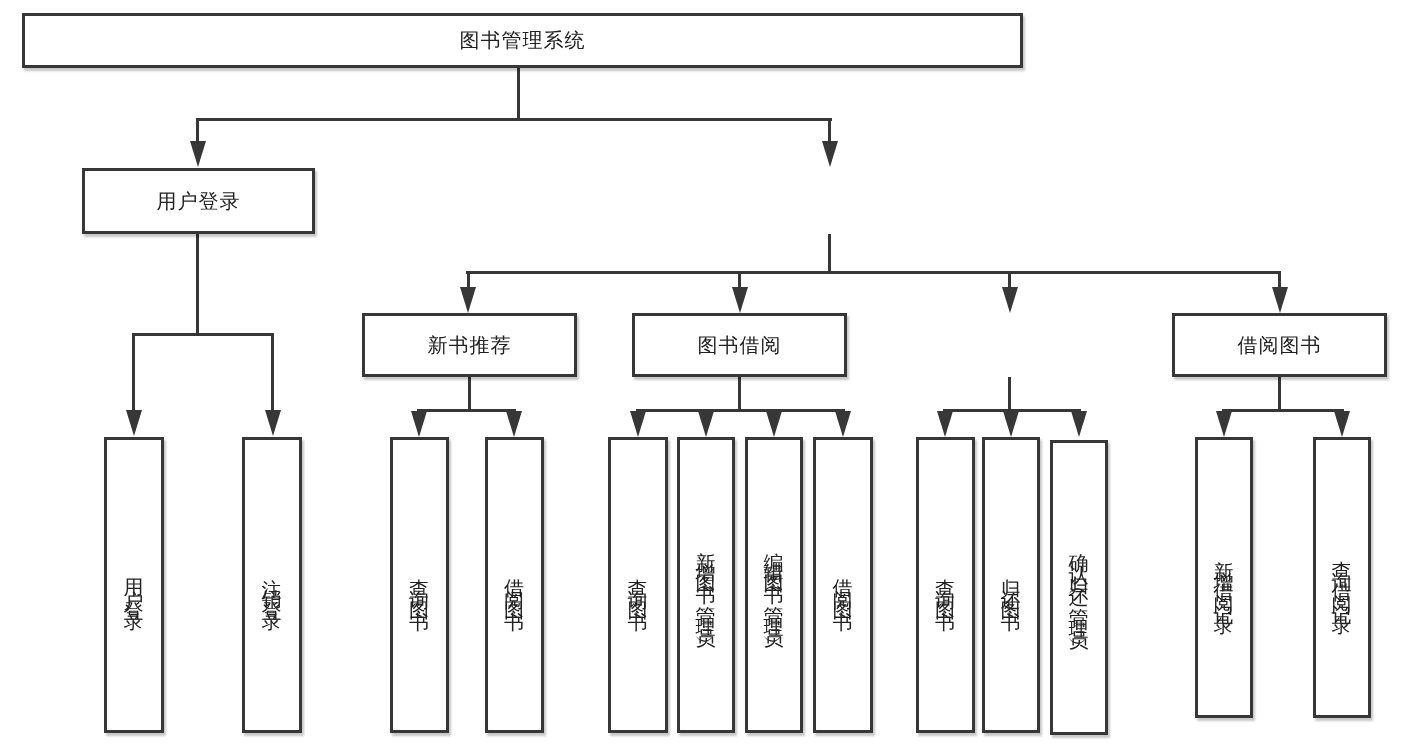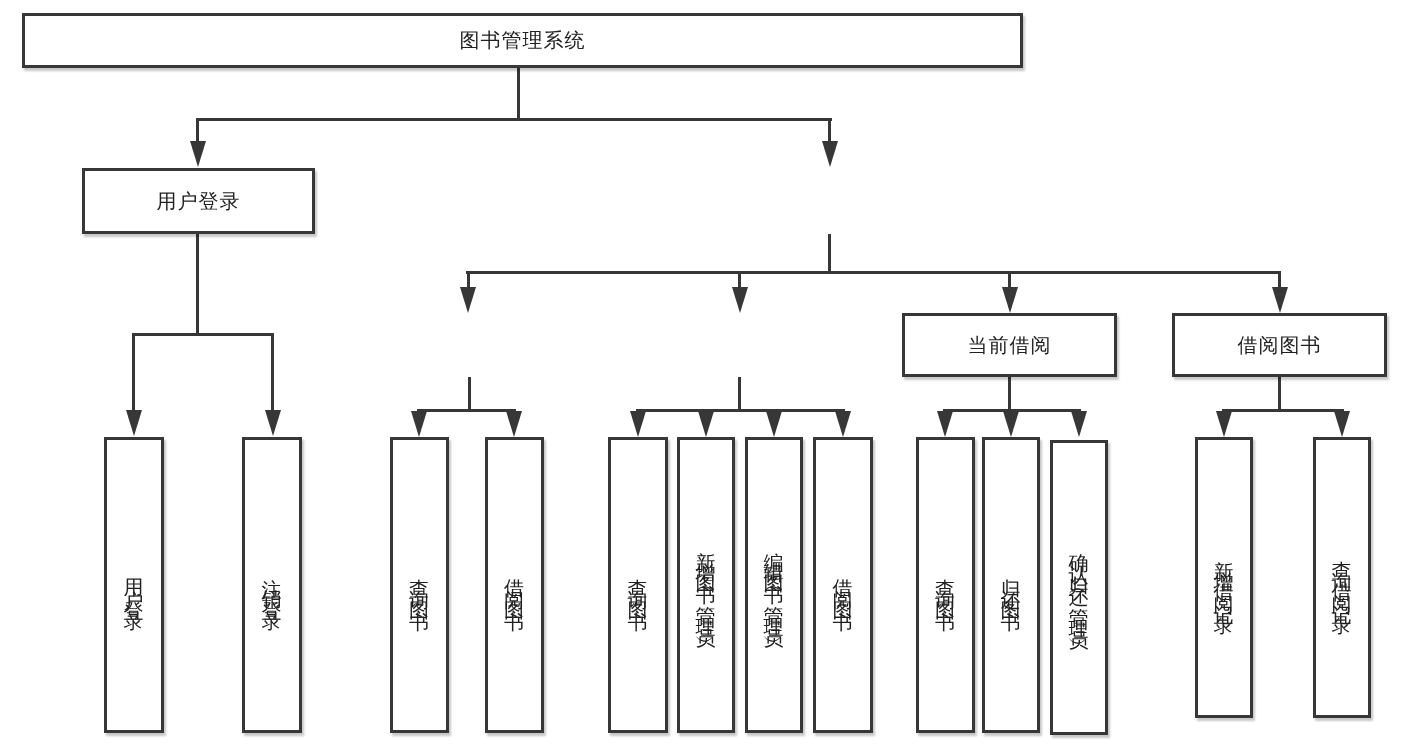--- a/index.html
+++ b/index.html
@@ -125,23 +125,24 @@
   <div class="vl" style="left:1278px; top:377px; height:35px;"></div>
   <div class="hl" style="left:1222px; top:409px; width:122px;"></div>
   <div class="ah" style="left:1216px; top:411px;"></div>
   <div class="ah" style="left:1334px; top:411px;"></div>
 
   <div class="hbox" style="left:22px; top:13px; width:1001px; height:55px;">图书管理系统</div>
 
   <div class="hbox" style="left:82px; top:168px; width:233px; height:66px;">用户登录</div>
 
 
+  <div class="hbox" style="left:362px; top:313px; width:215px; height:64px;">新书推荐</div>
 
+  <div class="hbox" style="left:632px; top:313px; width:215px; height:64px;">图书借阅</div>
 
-  <div class="hbox" style="left:902px; top:313px; width:215px; height:64px;">当前借阅</div>
 
   <div class="hbox" style="left:1172px; top:313px; width:215px; height:64px;">借阅图书</div>
 
   <div class="leaf" style="left:104px; top:437px; width:60px; height:296px;">
     <span>用户登录</span>
   </div>
   <div class="leaf" style="left:242px; top:437px; width:60px; height:296px;">
     <span>注销登录</span>
   </div>
 

